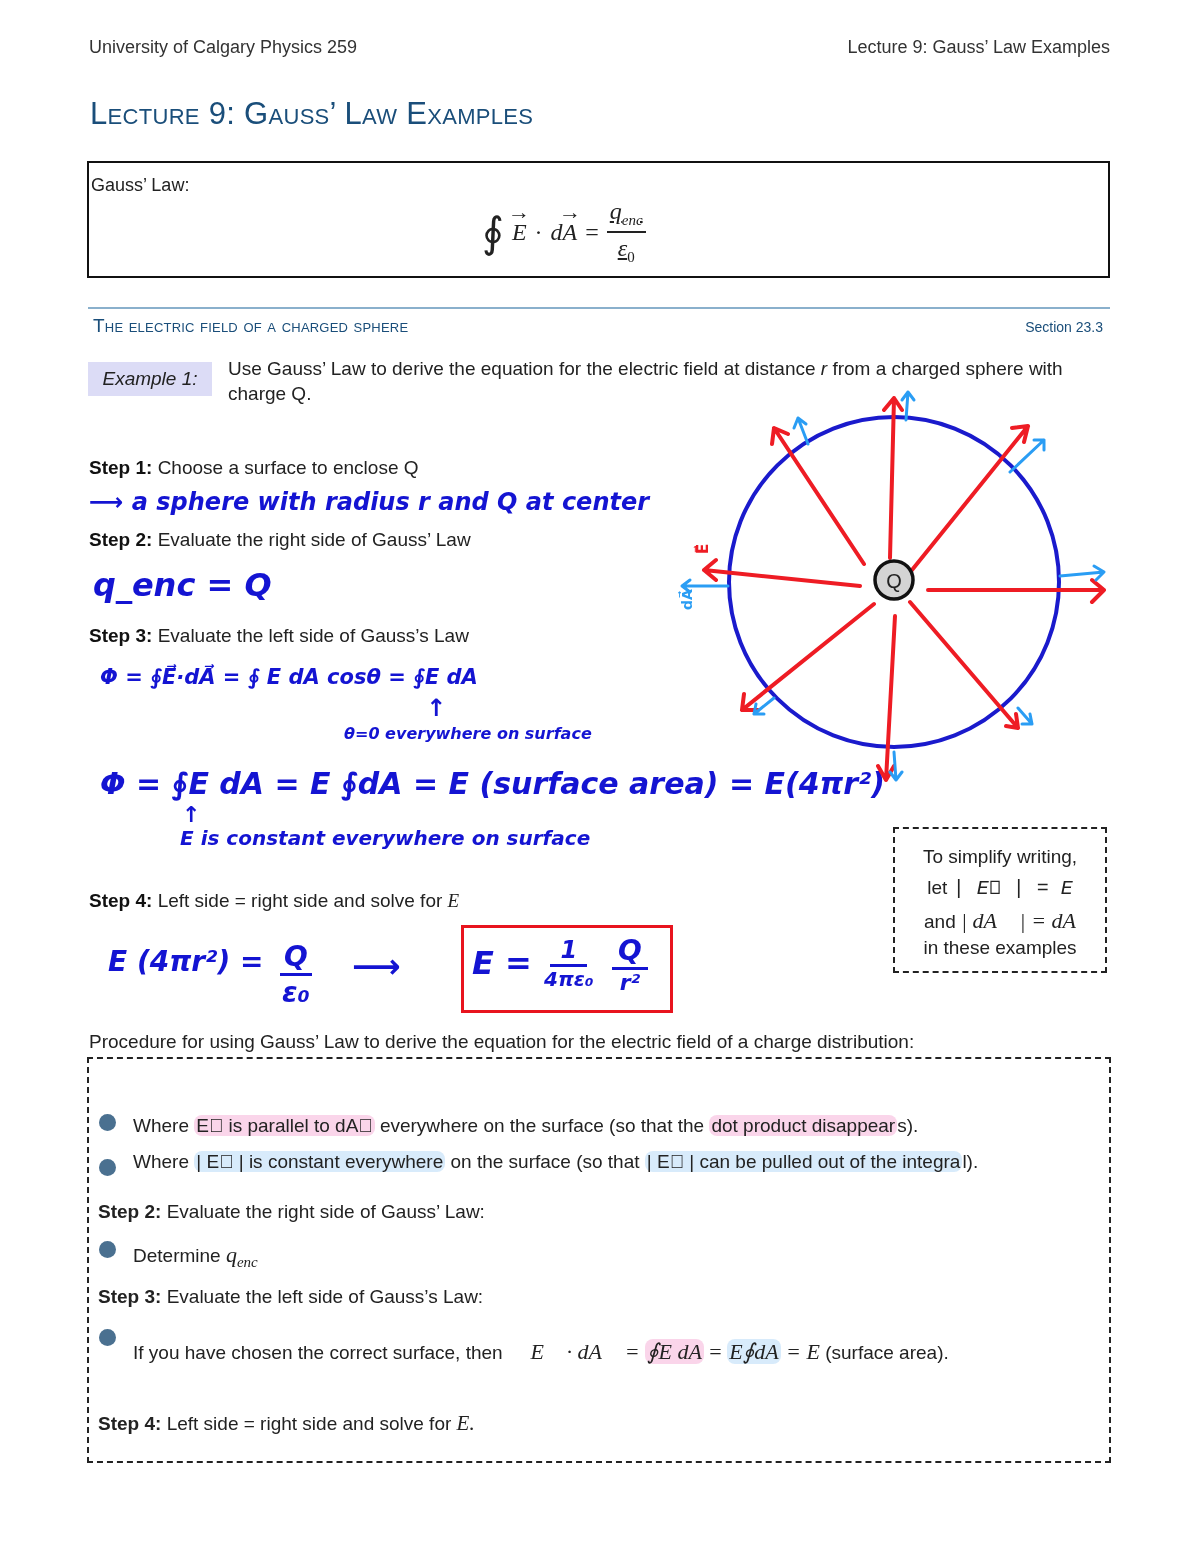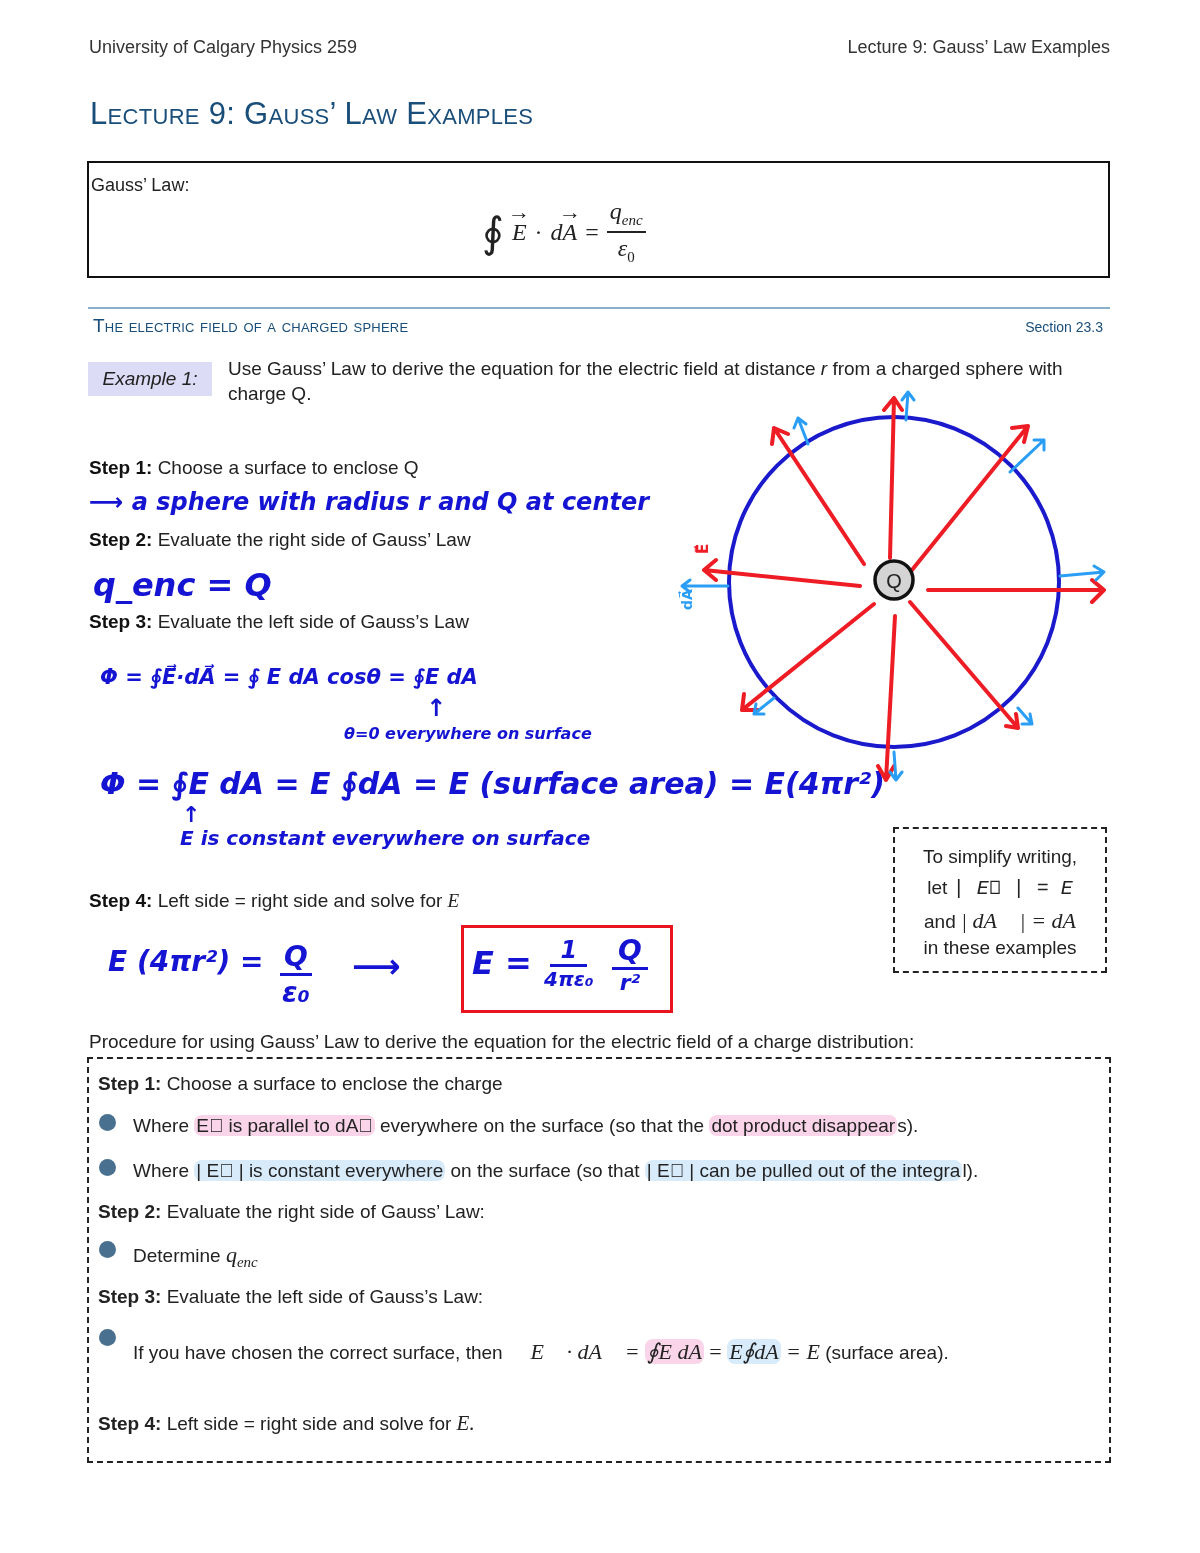--- a/index.html
+++ b/index.html
@@ -40,41 +40,41 @@
 
 <div class="abs gbox">
   <div class="lbl">Gauss’ Law:</div>
   <div style="position:absolute; left:393px; top:34px; height:70px; display:flex; align-items:center; font-family:'Liberation Serif',serif; font-size:24px;">
     <span style="font-size:42px; font-style:normal; margin-right:8px;">∮</span>
     <span class="math vec">E</span>
     <span style="margin:0 8px;">·</span>
     <span class="math">d</span>
     <span class="math vec">A</span>
     <span style="margin:0 8px;">=</span>
-    <span style="display:inline-flex; flex-direction:column; align-items:center;">
+    <span style="display:inline-flex; flex-direction:column; align-items:center;text-decoration:underline;">
       <span class="math" style="border-bottom:2px solid #222; padding:0 3px 2px;"><span>q</span><sub style="font-size:15px;">enc</sub></span>
       <span class="math" style="padding-top:2px;"><span>ε</span><sub style="font-size:15px; font-style:normal;">0</sub></span>
     </span>
   </div>
 </div>
 
 <div class="abs hrule"></div>
 <div class="abs sec-title">The electric field of a charged sphere</div>
 <div class="abs sec-num">Section 23.3</div>
 
 <div class="abs ex-badge">Example 1:</div>
 <div class="abs ex-text"><span>Use Gauss’ Law to derive the equation for the electric field at distance </span><i>r</i><span> from a charged sphere with charge Q.</span></div>
 
 <div class="abs step" style="left:89px; top:457px;"><b>Step 1:</b> <span>Choose a surface to enclose Q</span></div>
 <div class="abs hand" style="left:89px; top:488px; font-size:24px;">⟶ a sphere with radius r and Q at center</div>
 
 <div class="abs step" style="left:89px; top:529px;"><b>Step 2:</b> <span>Evaluate the right side of Gauss’ Law</span></div>
 <div class="abs hand" style="left:93px; top:566px; font-size:32px;">q_enc = Q</div>
 
-<div class="abs step" style="left:89px; top:611px;text-align:center;"><b>Step 3:</b> <span>Evaluate the left side of Gauss’s Law</span></div>
+<div class="abs step" style="left:89px; top:625px;text-align:center;"><b>Step 3:</b> <span>Evaluate the left side of Gauss’s Law</span></div>
 <div class="abs hand" style="left:100px; top:665px; font-size:21px;">Φ = ∮E⃗·dA⃗ = ∮ E dA cosθ = ∮E dA</div>
 <div class="abs hand" style="left:426px; top:694px; font-size:24px;">↑</div>
 <div class="abs hand" style="left:344px; top:724px; font-size:16px;">θ=0 everywhere on surface</div>
 <div class="abs hand" style="left:100px; top:766px; font-size:30px;">Φ = ∮E dA = E ∮dA = E (surface area) = E(4πr²)</div>
 <div class="abs hand" style="left:182px; top:802px; font-size:22px;">↑</div>
 <div class="abs hand" style="left:180px; top:826px; font-size:20px;">E is constant everywhere on surface</div>
 
 <div class="abs step" style="left:89px; top:890px;"><b>Step 4:</b> <span>Left side = right side and solve for </span><i style="font-family:'Liberation Serif',serif;">E</i></div>
 
 <div class="abs hand" style="left:108px; top:945px; font-size:28px;">E (4πr²) =</div>
@@ -125,27 +125,26 @@
 
 <div class="abs dbox1">
   <div style="line-height:28px;">To simplify writing,</div>
   <div style="line-height:34px;"><span>let</span> <span style="font-family:Liberation Mono, monospace; font-style:italic; font-size:20px;">| E⃗ | = E</span></div>
   <div style="line-height:30px;"><span>and</span> <span style="font-family:'Liberation Serif',serif; font-style:italic; font-size:22px;">| dA⃗ | = dA</span></div>
   <div style="line-height:22px;">in these examples</div>
 </div>
 
 <div class="abs proc-intro">Procedure for using Gauss’ Law to derive the equation for the electric field of a charge distribution:</div>
 <div class="abs dbox2">
-  <div class="pl" style="top:14px;"><b>Step 1:</b> <span>Choose a surface to enclose the charge</span></div>
 
   <div class="bullet" style="top:55px;"></div>
   <div class="pl" style="left:44px; top:56px;"><span>Where </span><span class="hl-pink">E⃗ is parallel to dA⃗</span><span> everywhere on the surface (so that the </span><span class="hl-pink">dot product disappear</span><span>s).</span></div>
 
   <div class="bullet" style="top:100px;"></div>
-  <div class="pl" style="left:44px; top:101px;"><span>Where </span><span class="hl-blue">| E⃗ |  is constant everywhere</span><span> on the surface (so that </span><span class="hl-blue">| E⃗ | can be pulled out of the integra</span><span>l).</span></div>
+  <div class="pl" style="left:44px; top:92px;"><span>Where </span><span class="hl-blue">| E⃗ |  is constant everywhere</span><span> on the surface (so that </span><span class="hl-blue">| E⃗ | can be pulled out of the integra</span><span>l).</span></div>
 
   <div class="pl" style="top:142px;"><b>Step 2:</b> <span>Evaluate the right side of Gauss’ Law:</span></div>
 
   <div class="bullet" style="top:182px;"></div>
   <div class="pl" style="left:44px; top:183px;"><span>Determine </span><i style="font-family:'Liberation Serif',serif; font-size:22px;">q</i><sub style="font-family:'Liberation Serif',serif; font-style:italic; font-size:15px;">enc</sub></div>
 
   <div class="pl" style="top:227px;"><b>Step 3:</b> <span>Evaluate the left side of Gauss’s Law:</span></div>
 
   <div class="bullet" style="top:270px;"></div>
   <div class="pl" style="left:44px; top:280px;"><span>If you have chosen the correct surface, then </span><span style="font-family:'Liberation Serif',serif; font-style:italic; font-size:22px;">∮ E⃗ · dA⃗ = </span><span class="hl-pink" style="font-family:'Liberation Serif',serif; font-style:italic; font-size:22px;">∮E dA</span><span style="font-family:'Liberation Serif',serif; font-size:22px;"> = </span><span class="hl-blue" style="font-family:'Liberation Serif',serif; font-style:italic; font-size:22px;">E∮dA</span><span style="font-family:'Liberation Serif',serif; font-style:italic; font-size:22px;"> = E</span><span> (surface area).</span></div>

